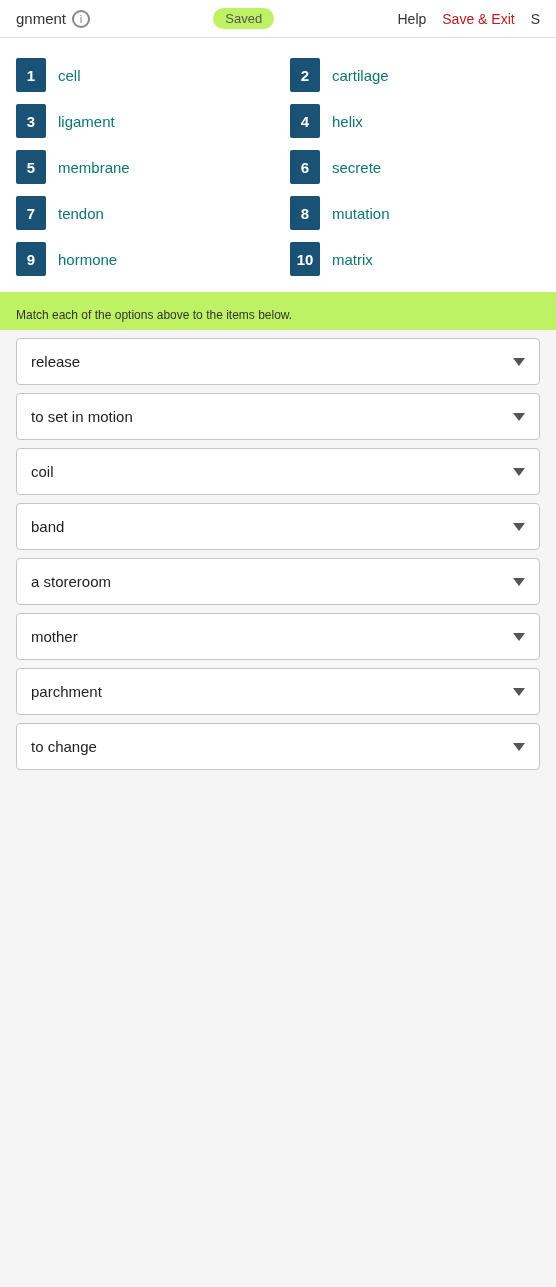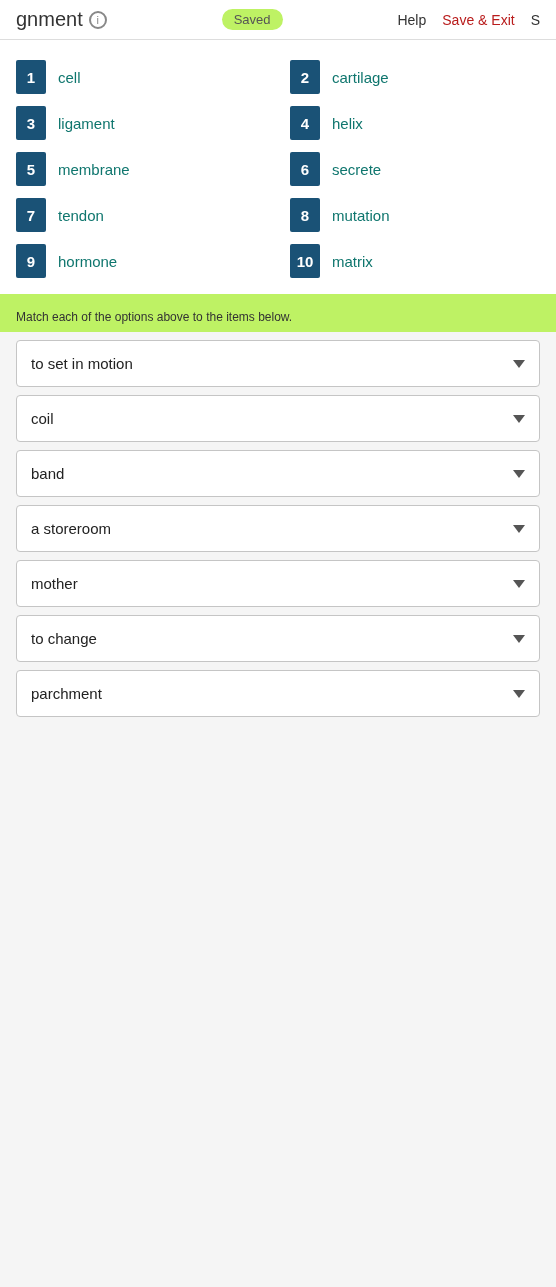--- a/index.html
+++ b/index.html
@@ -17,21 +17,21 @@
       padding: 8px 16px;
       background: #fff;
       border-bottom: 1px solid #ddd;
     }
     .header-left {
       display: flex;
       align-items: center;
       gap: 6px;
     }
     .header-title {
-      font-size: 20px;
+      font-size: 15px;
       color: #333;
     }
     .info-icon {
       width: 18px;
       height: 18px;
       border-radius: 50%;
       border: 2px solid #888;
       display: flex;
       align-items: center;
       justify-content: center;
@@ -187,20 +187,24 @@
     </div>
     <div class="vocab-item">
       <div class="vocab-number">10</div>
       <span class="vocab-word">matrix</span>
     </div>
   </div>
 
 <div class="instructions">Match each of the options above to the items below.</div>
 
 <div class="dropdowns-section" id="dropdowns-section">
+<div class="dropdown-row">
+      <span class="dropdown-label">release</span>
+      <div class="chevron-down"></div>
+    </div>
     <div class="dropdown-row">
       <span class="dropdown-label">to set in motion</span>
       <div class="chevron-down"></div>
     </div>
     <div class="dropdown-row">
       <span class="dropdown-label">coil</span>
       <div class="chevron-down"></div>
     </div>
     <div class="dropdown-row">
       <span class="dropdown-label">band</span>
@@ -208,20 +212,20 @@
     </div>
     <div class="dropdown-row">
       <span class="dropdown-label">a storeroom</span>
       <div class="chevron-down"></div>
     </div>
     <div class="dropdown-row">
       <span class="dropdown-label">mother</span>
       <div class="chevron-down"></div>
     </div>
     <div class="dropdown-row">
+      <span class="dropdown-label">parchment</span>
+      <div class="chevron-down"></div>
+    </div>
+    <div class="dropdown-row">
       <span class="dropdown-label">to change</span>
       <div class="chevron-down"></div>
     </div>
-    <div class="dropdown-row">
-      <span class="dropdown-label">parchment</span>
-      <div class="chevron-down"></div>
-    </div>
   </div>
 
 </body></html>

